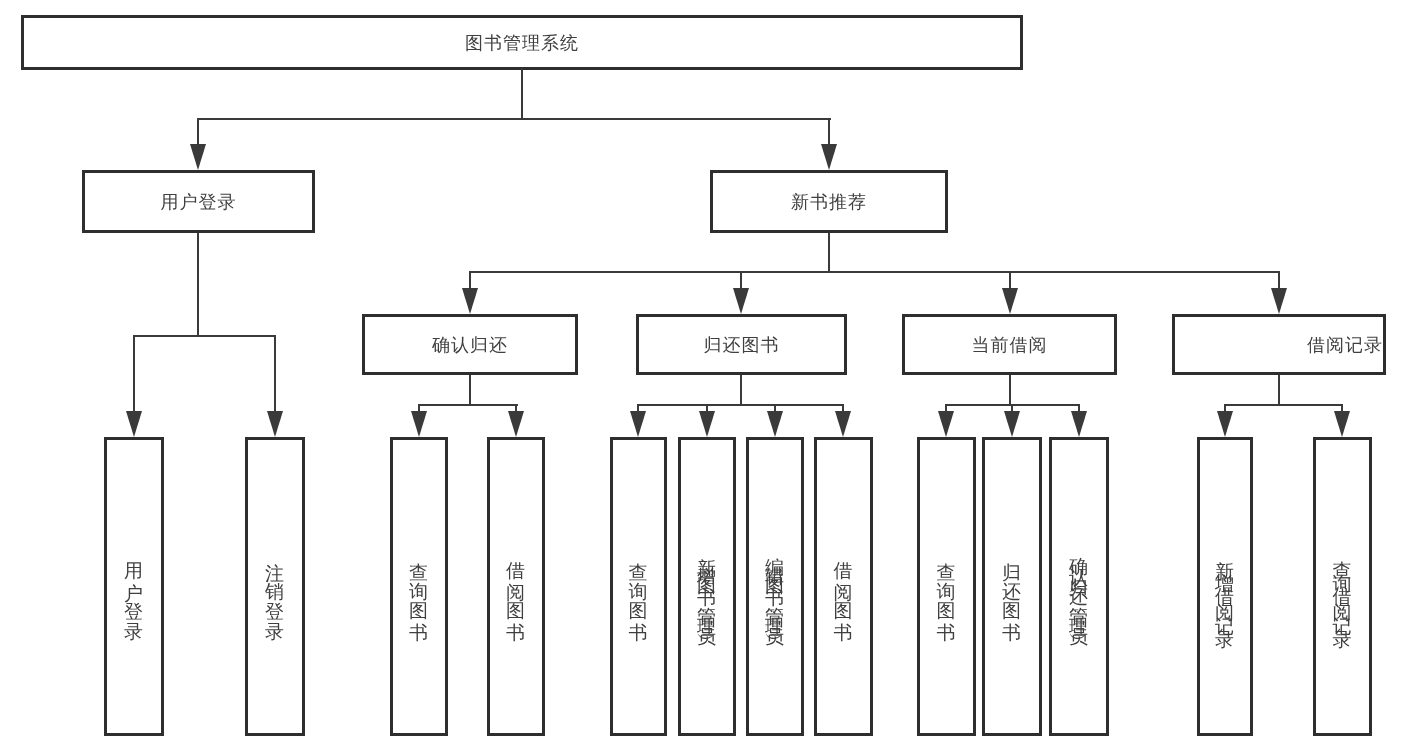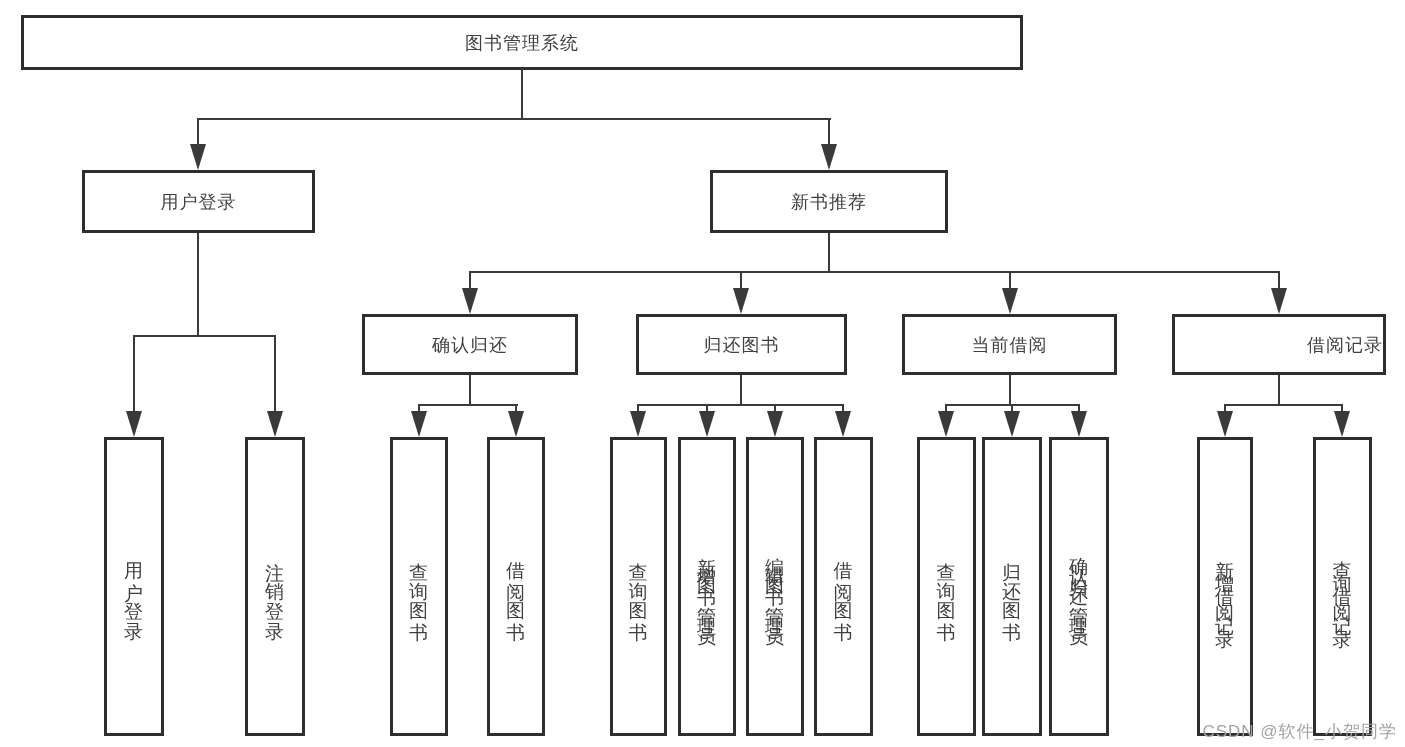--- a/index.html
+++ b/index.html
@@ -184,15 +184,14 @@
     <span class="vlabel tight">确认归还（管理员）</span>
   </div>
 
   <div class="box" style="left:1197px; top:437px; width:56px; height:299px;">
     <span class="vlabel med">新增借阅记录</span>
   </div>
   <div class="box" style="left:1313px; top:437px; width:59px; height:299px;">
     <span class="vlabel med">查询借阅记录</span>
   </div>
 
-  <div class="watermark">CSDN @软件_小贺同学</div>
 
 </div>
 
 </body></html>

